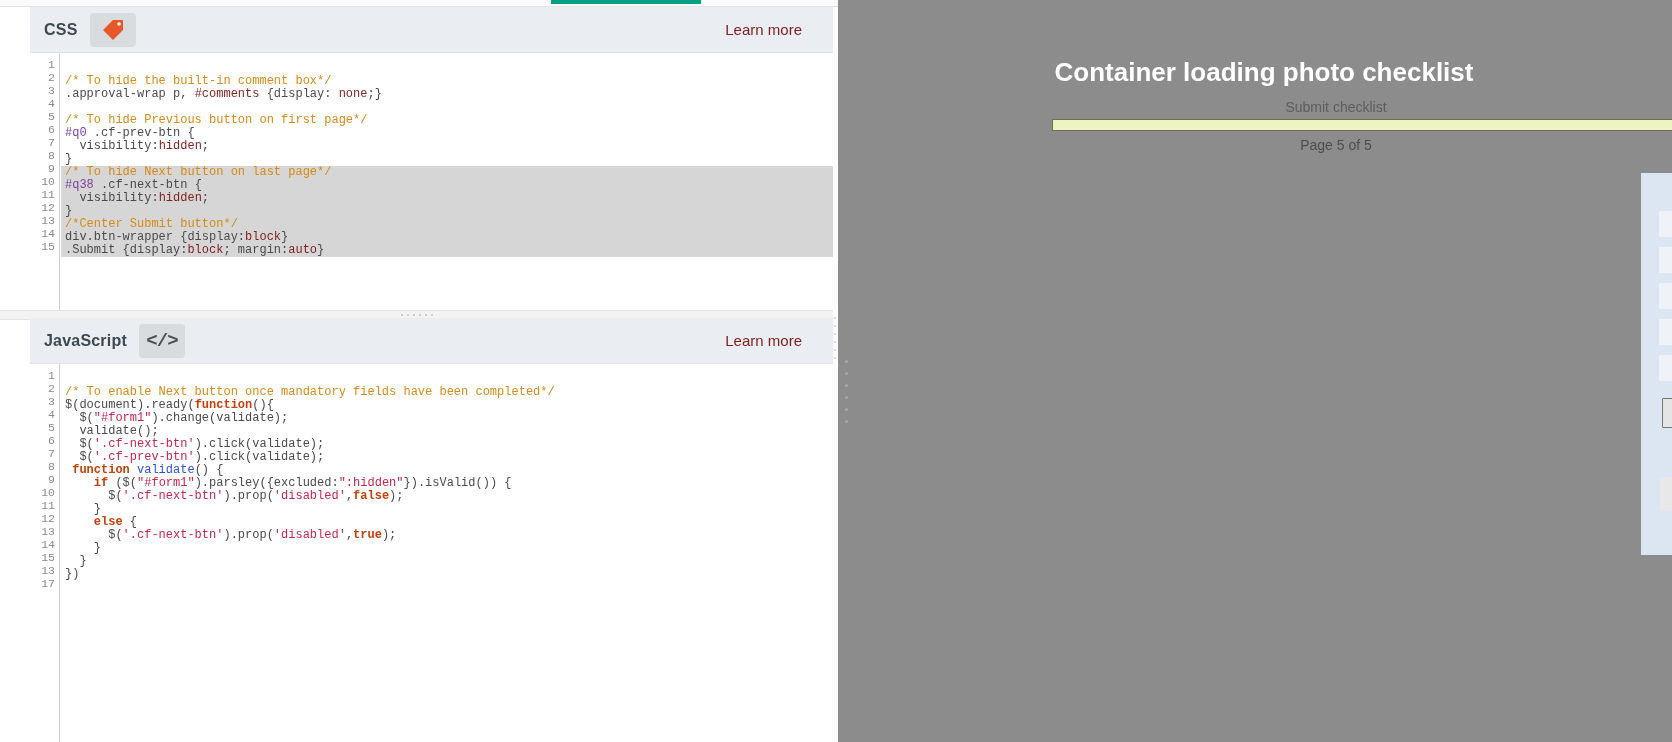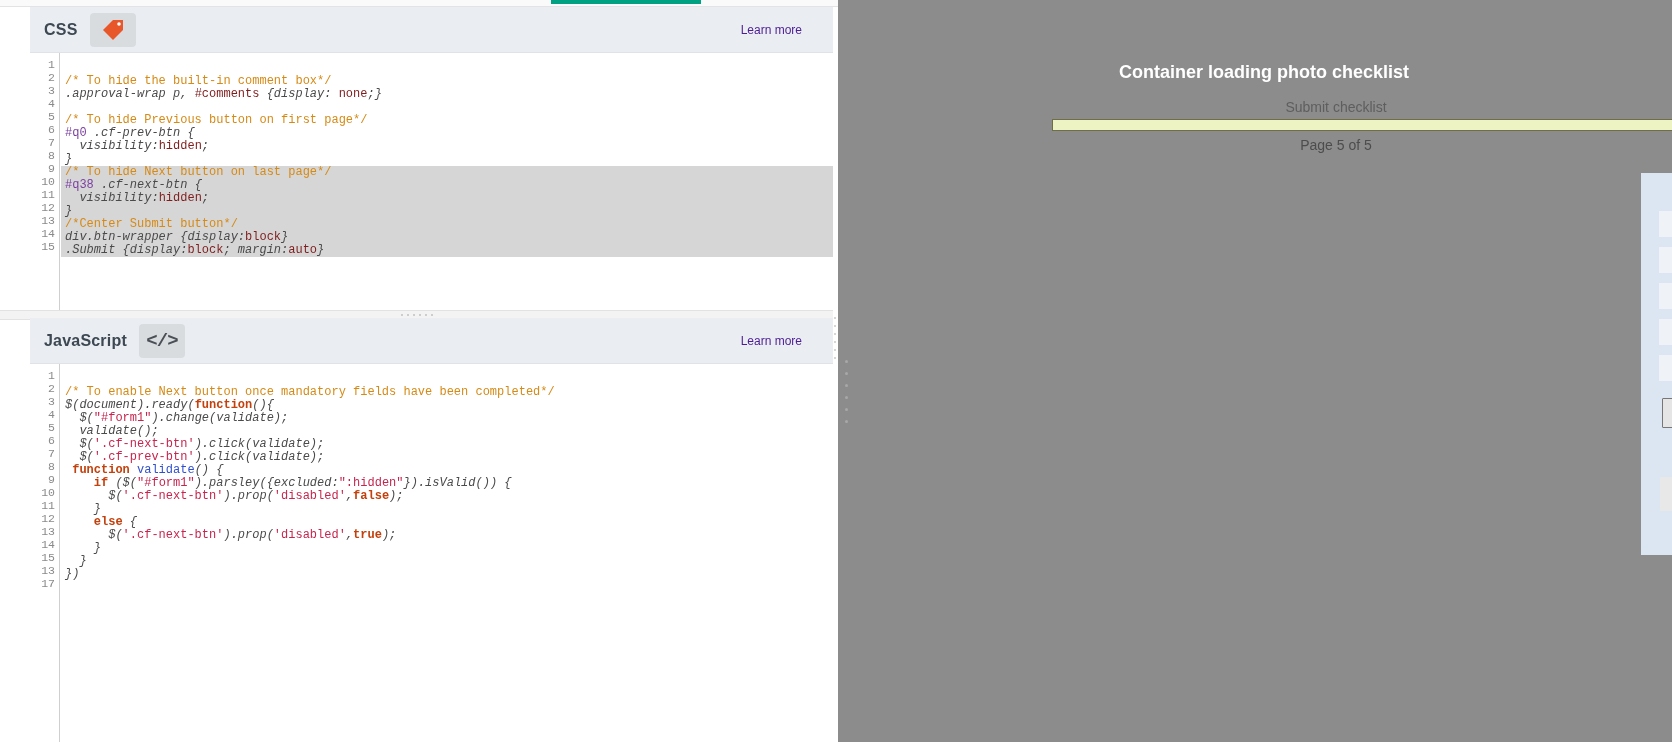--- a/index.html
+++ b/index.html
@@ -27,21 +27,21 @@
     border-bottom:1px solid #dfe3e8;
     display:flex; align-items:center; padding:0 14px; box-sizing:border-box;
   }
   .panel-title { font-size:16px; font-weight:bold; color:#3d4852; letter-spacing:.2px; }
   .lang-badge {
     margin-left:12px; width:46px; height:34px; border-radius:4px; background:#d9dcdf;
     display:flex; align-items:center; justify-content:center;
   }
   .lang-badge svg { display:block; }
   .code-glyph { font-family:"Liberation Mono", monospace; font-size:19px; color:#4a4f55; font-weight:bold; letter-spacing:-1px; }
-  .learn-more { margin-left:auto; color:#4c1d95; font-size:12px; cursor:pointer; padding-right:46px;text-align:center; }
+  .learn-more { margin-left:auto; color:#7f1d1d; font-size:15px; cursor:pointer; padding-right:46px;text-align:center; }
 
   
   .code-area { position:relative; height:calc(100% - 46px); background:#ffffff; overflow:hidden; }
   .gutter {
     position:absolute; left:0; top:0; width:30px; height:100%;
     background:#ffffff; border-right:1px solid #cfcfcf;
     font-family:"Liberation Mono", monospace; font-size:11.5px; color:#8a8a8a;
     text-align:right; padding-top:5px; box-sizing:border-box;
   }
   .gutter div { height:13px; line-height:13px; padding-right:4px; }
@@ -51,41 +51,41 @@
     padding-top:22px; box-sizing:border-box; white-space:pre;
   }
   .code-lines .ln { height:13px; line-height:13px; padding-left:4px; }
   .code-lines .ln.sel { background:#d6d6d6; }
   .tok-com { color:#d68a16; }
   .tok-sel { color:#7b3fa0;text-align:right; }
   .tok-val { color:#7f1d1d; }
   .tok-str { color:#c7254e; }
   .tok-kw  { color:#c2410c;font-weight:bold; }
   .tok-fn  { color:#2f4fcf; }
-  .tok-pln { color:#4a4a4a;font-style:italic; }
+  .tok-pln { color:#4a4a4a; }
 
   .splitter-dots {
     position:absolute; left:0; top:303px; width:833px; height:8px; background:#f3f3f3;
     border-top:1px solid #e2e2e2; border-bottom:1px solid #e2e2e2;
     display:flex; align-items:center; justify-content:center; gap:4px;
   }
   .splitter-dots i { width:2px; height:2px; background:#c0c0c0; border-radius:50%; display:block; }
 
   .v-resizer { position:absolute; left:833px; top:0; width:5px; height:735px; background:#ffffff; }
   .v-resizer .dots { position:absolute; left:1px; top:310px; display:flex; flex-direction:column; gap:6px; }
   .v-resizer .dots i { width:2px; height:2px; background:#c8c8c8; border-radius:50%; display:block; }
 
   
   .preview { position:absolute; left:838px; top:0; width:834px; height:742px; background:#8c8c8c; overflow:hidden; }
   .preview-scroll-l { position:absolute; left:0; top:0; width:18px; height:742px; background:#8c8c8c; }
   .preview-scroll-l .dots { position:absolute; left:7px; top:360px; display:flex; flex-direction:column; gap:9px; }
   .preview-scroll-l .dots i { width:3px; height:3px; background:#a8a8a8; border-radius:50%; display:block; }
 
   .form-header { position:absolute; left:18px; top:55px; width:816px; }
-  .form-title { text-align:center; color:#ffffff; font-size:18px; font-weight:bold; line-height:34px; }
+  .form-title { text-align:center; color:#ffffff; font-size:26px; font-weight:bold; line-height:34px; }
   .form-subtitle { color:#3b3b3b; font-size:15px; margin-top:3px; padding-left:198px; }
 
   .progress-label { text-align:center; color:#5e5e5e; font-size:14px; margin-top:10px; width:680px; margin-left:140px; }
   .progress-track {
     width:672px; height:12px; margin-left:196px; margin-top:4px;
     background:#efefd0; border:1px solid #6f6f45; box-sizing:border-box;
   }
   .progress-fill { height:100%; background:#eef3c4; }
   .page-indicator { text-align:center; color:#4d4d4d; font-size:14px; margin-top:6px; width:680px; margin-left:140px; }
 

